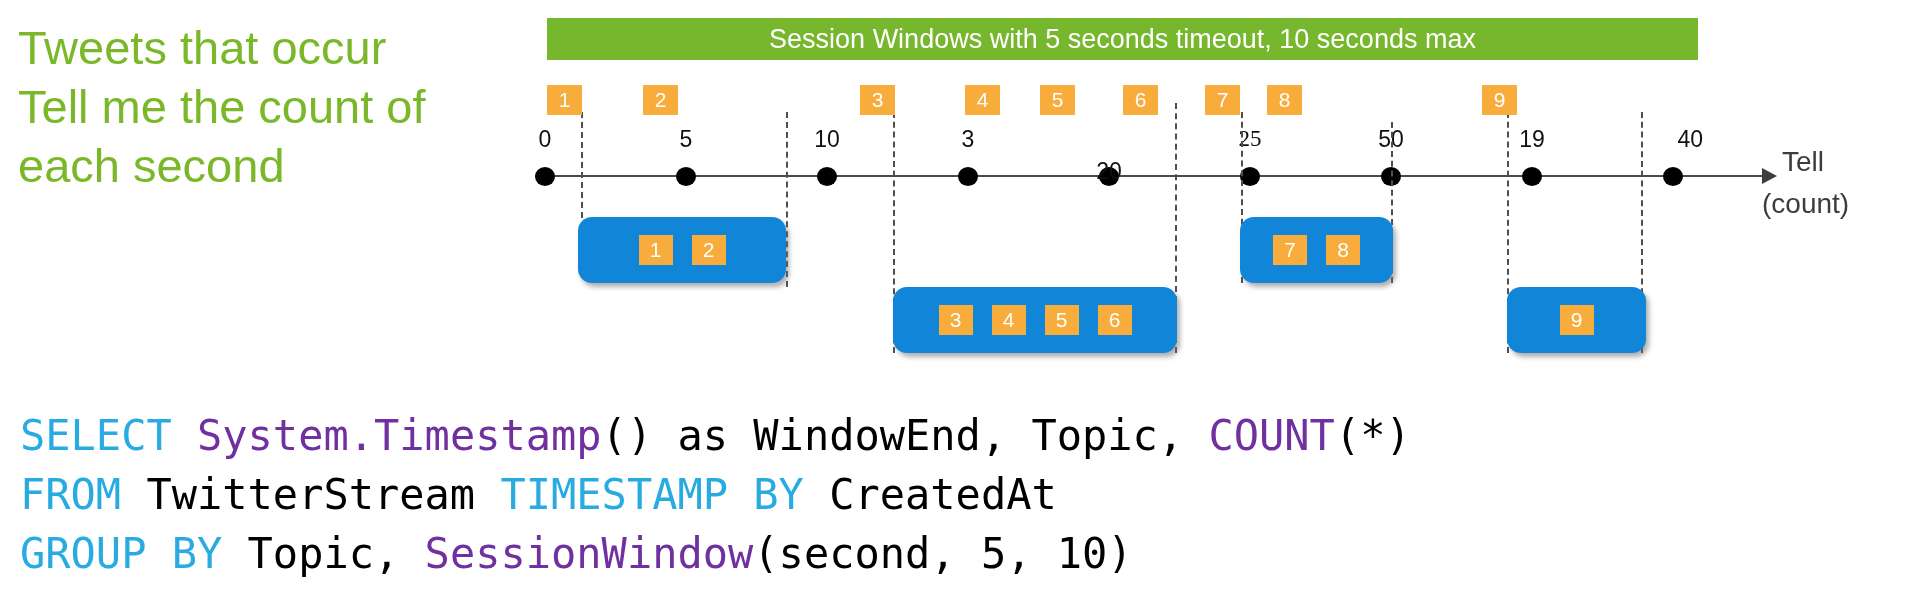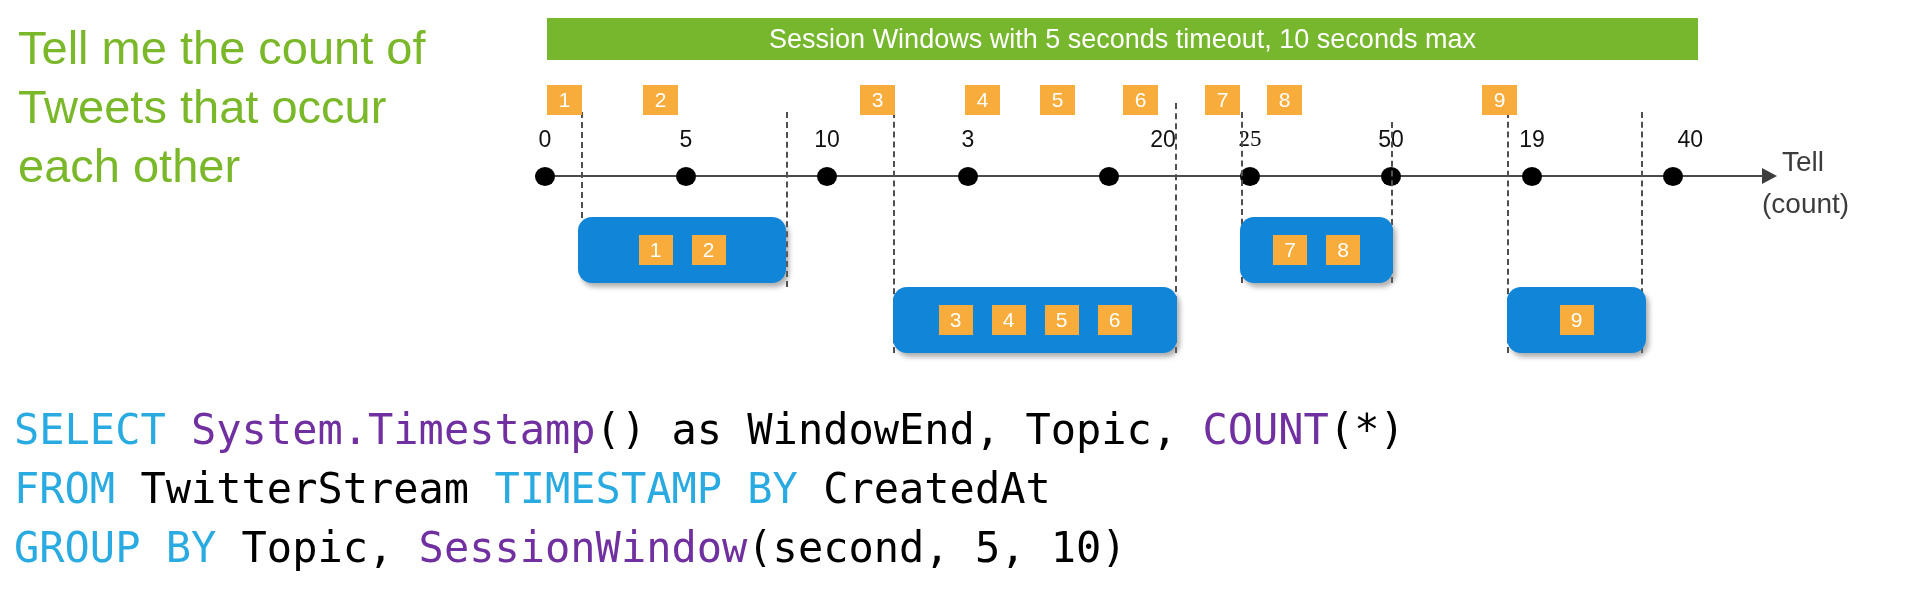--- a/index.html
+++ b/index.html
@@ -39,56 +39,56 @@
     position:absolute;height:66px;background:#1186D9;border-radius:14px;
     box-shadow:3px 4px 5px rgba(110,110,110,.55);
     display:flex;align-items:center;justify-content:center;gap:19px;
   }
   .window-chip{
     width:34px;height:30px;background:#F7AC3B;color:#ffffff;font-size:21px;
     display:flex;align-items:center;justify-content:center;
   }
   
   .sql{
-    position:absolute;left:12px;top:398px;margin:2px;
+    position:absolute;left:12px;top:398px;margin:8px;
     font-family:"DejaVu Sans Mono",monospace;font-size:42px;line-height:59px;
     color:#000000;white-space:pre;
   }
   .tok-keyword{color:#29ABE2;}
   .tok-function{color:#7030A0;}
   .tok-plain{color:#000000;}
 </style>
 </head>
 <body>
 
 <div class="stage">
 
   <div class="instruction">
+    <div>Tweets that occur</div>
     <div>Tell me the count of</div>
-    <div>Tweets that occur</div>
-    <div>each other</div>
+    <div>each second</div>
   </div>
 
   <div class="banner">Session Windows with 5 seconds timeout, 10 seconds max</div>
 
   <div id="diagram">
     <div class="axis-line"></div>
     <div class="axis-arrow"></div>
     <div class="time-label">Tell</div>
     <div class="second-label">(count)</div>
   <div class="tick-dot" style="left: 535px;"></div>
       <div class="tick-label" style="left: 515px;">0</div>
       <div class="tick-dot" style="left: 676px;"></div>
       <div class="tick-label" style="left: 656px;">5</div>
       <div class="tick-dot" style="left: 817px;"></div>
       <div class="tick-label" style="left: 797px;">10</div>
       <div class="tick-dot" style="left: 958px;"></div>
       <div class="tick-label" style="left: 938px;">3</div>
       <div class="tick-dot" style="left: 1099px;"></div>
-      <div class="tick-label" style="left: 1133px;">20</div>
+      <div class="tick-label" style="left: 1079px; margin-top: 32px;">20</div>
       <div class="tick-dot" style="left: 1240px;"></div>
       <div class="tick-label" style="left: 1220px; font-family: Liberation Serif, serif;">25</div>
       <div class="tick-dot" style="left: 1381px;"></div>
       <div class="tick-label" style="left: 1361px;">50</div>
       <div class="tick-dot" style="left: 1522px;"></div>
       <div class="tick-label" style="left: 1502px;">19</div>
       <div class="tick-dot" style="left: 1663px;"></div>
       <div class="tick-label" style="left: 1643px; text-align: right;">40</div>
       <div class="boundary" style="left: 581px; top: 112px; height: 106px;"></div>
       <div class="boundary" style="left: 786px; top: 112px; height: 175px;"></div>

